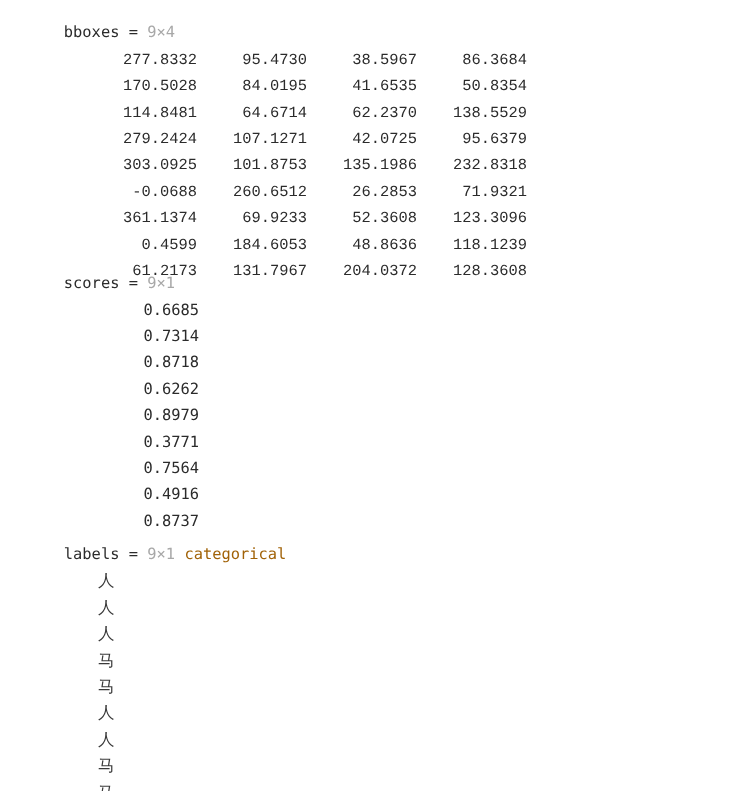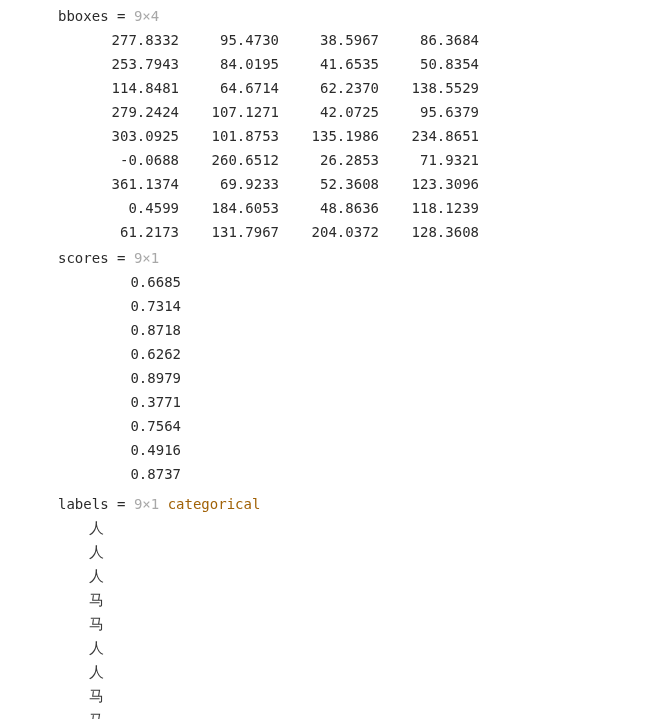--- a/index.html
+++ b/index.html
@@ -57,20 +57,21 @@
   .matrix-row {
     height: 24px;
     line-height: 24px;
     white-space: nowrap;
   }
   .matrix-row .cell {
     display: inline-block;
     text-align: right;
     width: 100px;
     white-space: pre;
+    font-family: Liberation Mono, monospace;
   }
   .matrix-row .cell:first-child {
     width: 179px;
   }
 
   
   .vector-row {
     height: 24px;
     line-height: 24px;
     white-space: nowrap;
@@ -90,38 +91,38 @@
     white-space: nowrap;
     font-size: 15px;
     color: #3a3a3a;
   }
 </style>
 </head>
 <body>
 
 <div class="console">
 
-  <div class="var-block" style="top:4px;">
+  <div class="var-block" style="top:18px;">
     <div class="var-header"><span class="var-name">bboxes</span><span class="var-sp"> </span><span class="var-eq">=</span><span class="var-sp"> </span><span class="var-dim">9×4</span></div>
 
     <div class="matrix-rows">
       <div class="matrix-row">
         <span class="cell">277.8332</span><span class="cell">95.4730</span><span class="cell">38.5967</span><span class="cell">86.3684</span>
       </div>
       <div class="matrix-row">
-        <span class="cell">253.7943</span><span class="cell">84.0195</span><span class="cell">41.6535</span><span class="cell">50.8354</span>
+        <span class="cell">170.5028</span><span class="cell">84.0195</span><span class="cell">41.6535</span><span class="cell">50.8354</span>
       </div>
       <div class="matrix-row">
         <span class="cell">114.8481</span><span class="cell">64.6714</span><span class="cell">62.2370</span><span class="cell">138.5529</span>
       </div>
       <div class="matrix-row">
         <span class="cell">279.2424</span><span class="cell">107.1271</span><span class="cell">42.0725</span><span class="cell">95.6379</span>
       </div>
       <div class="matrix-row">
-        <span class="cell">303.0925</span><span class="cell">101.8753</span><span class="cell">135.1986</span><span class="cell">234.8651</span>
+        <span class="cell">303.0925</span><span class="cell">101.8753</span><span class="cell">135.1986</span><span class="cell">232.8318</span>
       </div>
       <div class="matrix-row">
         <span class="cell">-0.0688</span><span class="cell">260.6512</span><span class="cell">26.2853</span><span class="cell">71.9321</span>
       </div>
       <div class="matrix-row">
         <span class="cell">361.1374</span><span class="cell">69.9233</span><span class="cell">52.3608</span><span class="cell">123.3096</span>
       </div>
       <div class="matrix-row">
         <span class="cell">0.4599</span><span class="cell">184.6053</span><span class="cell">48.8636</span><span class="cell">118.1239</span>
       </div>

